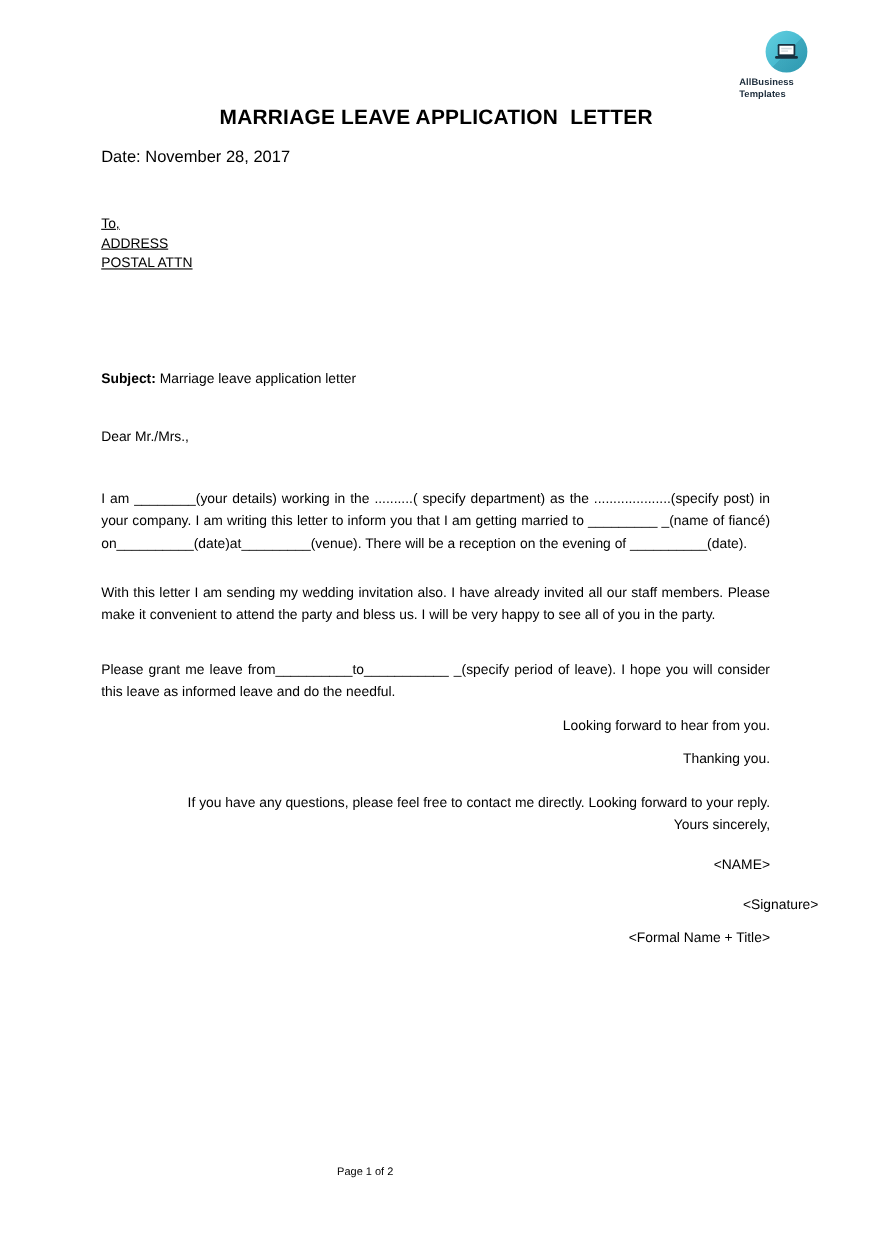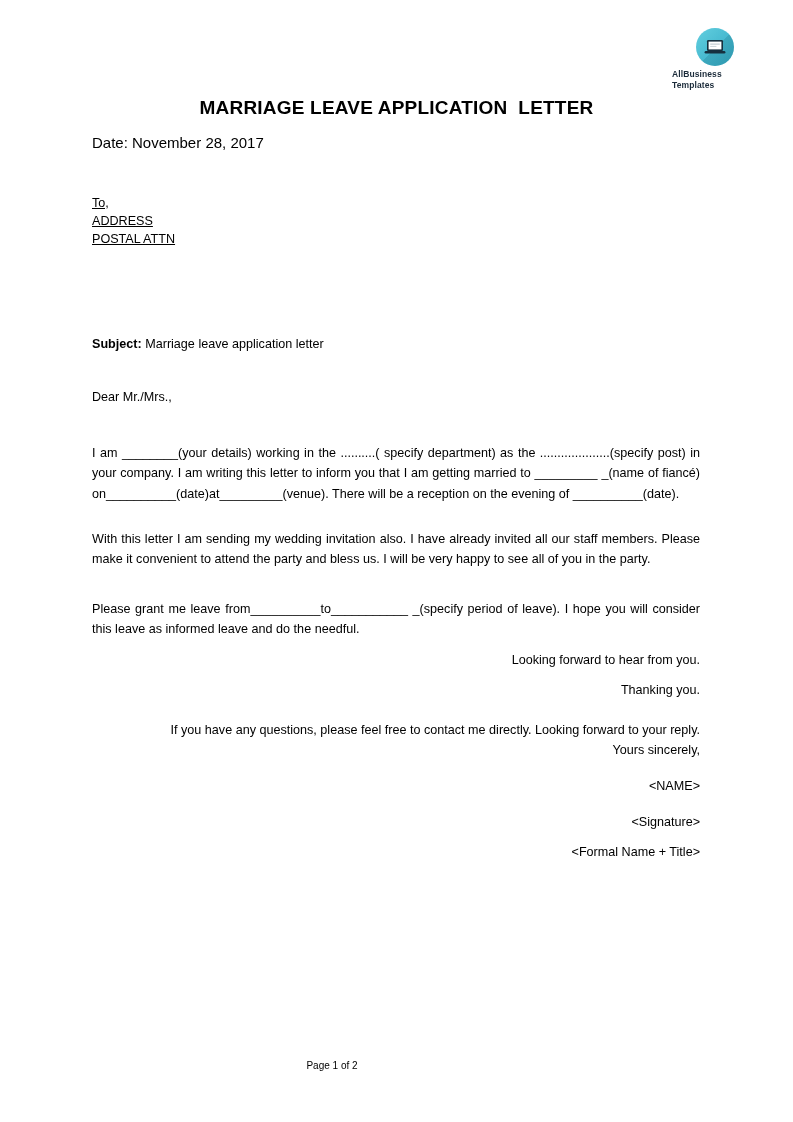--- a/index.html
+++ b/index.html
@@ -134,21 +134,21 @@
   }
 
   .p1 { top: 443px; }
   .p2 { top: 529px; }
   .p3 { top: 599px; }
   .p4 { top: 650px; }
   .p5 { top: 680px; }
   .p6 { top: 710px; margin-top: 10px; }
   .p7 { top: 740px; }
   .p8 { top: 776px; }
-  .p9 { top: 812px; }
+  .p9 { top: 812px; margin-left: 44px; }
   .p10 { top: 826px; margin-top: 16px; }
 
   
   .footer {
     position: absolute;
     top: 1060px;
     left: 0;
     width: 664px;
     text-align: center;
     font-size: 10px;

